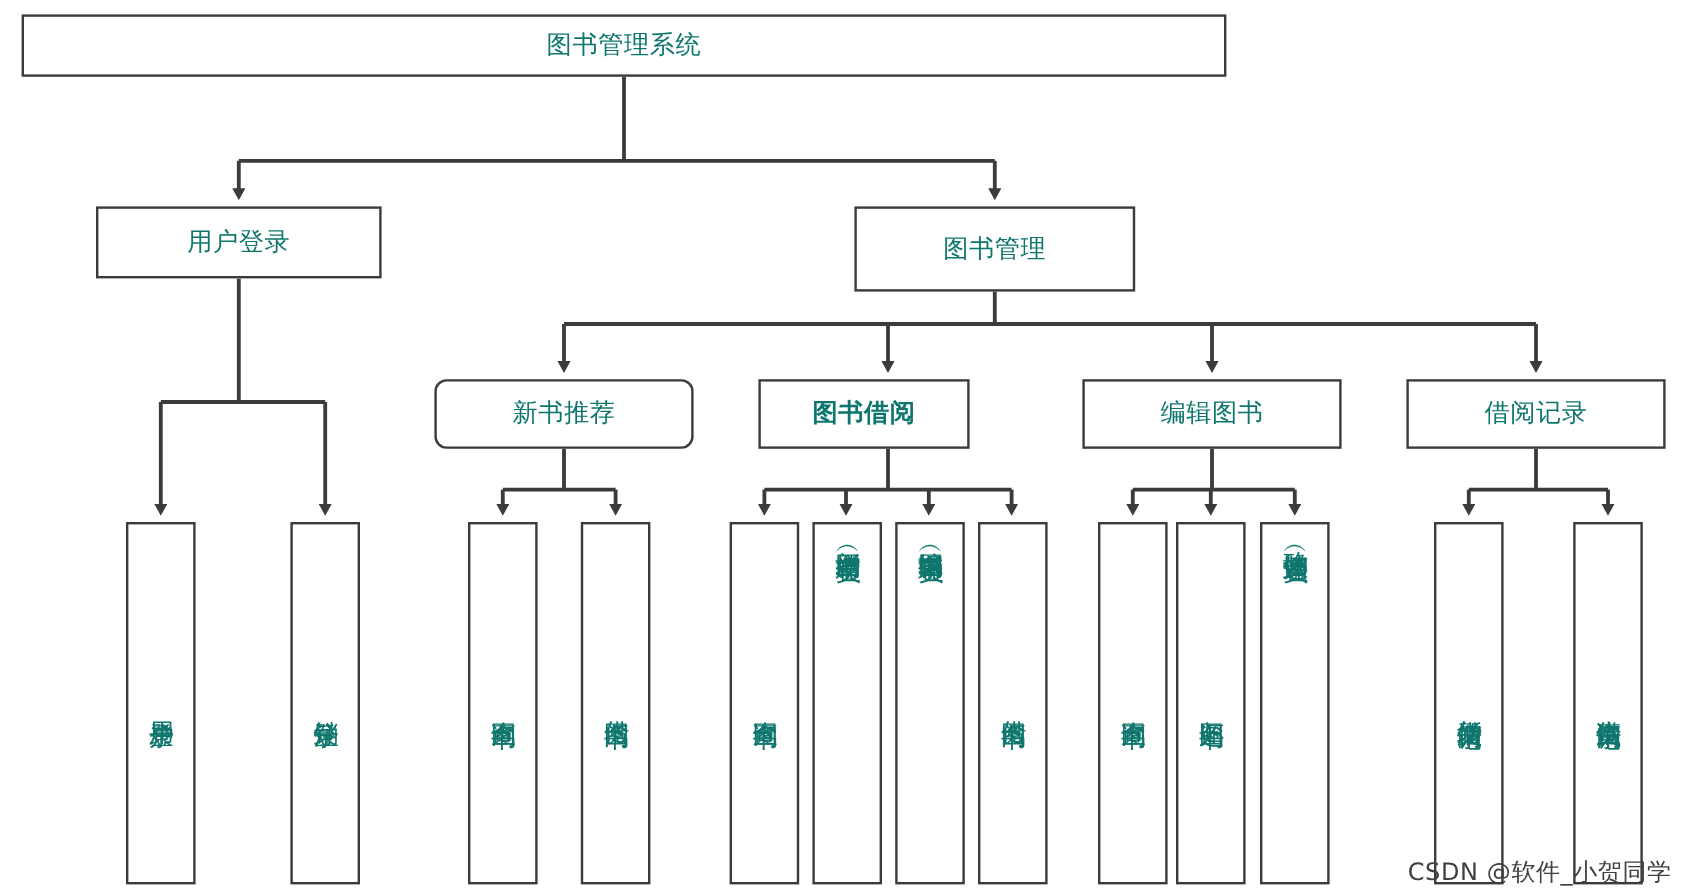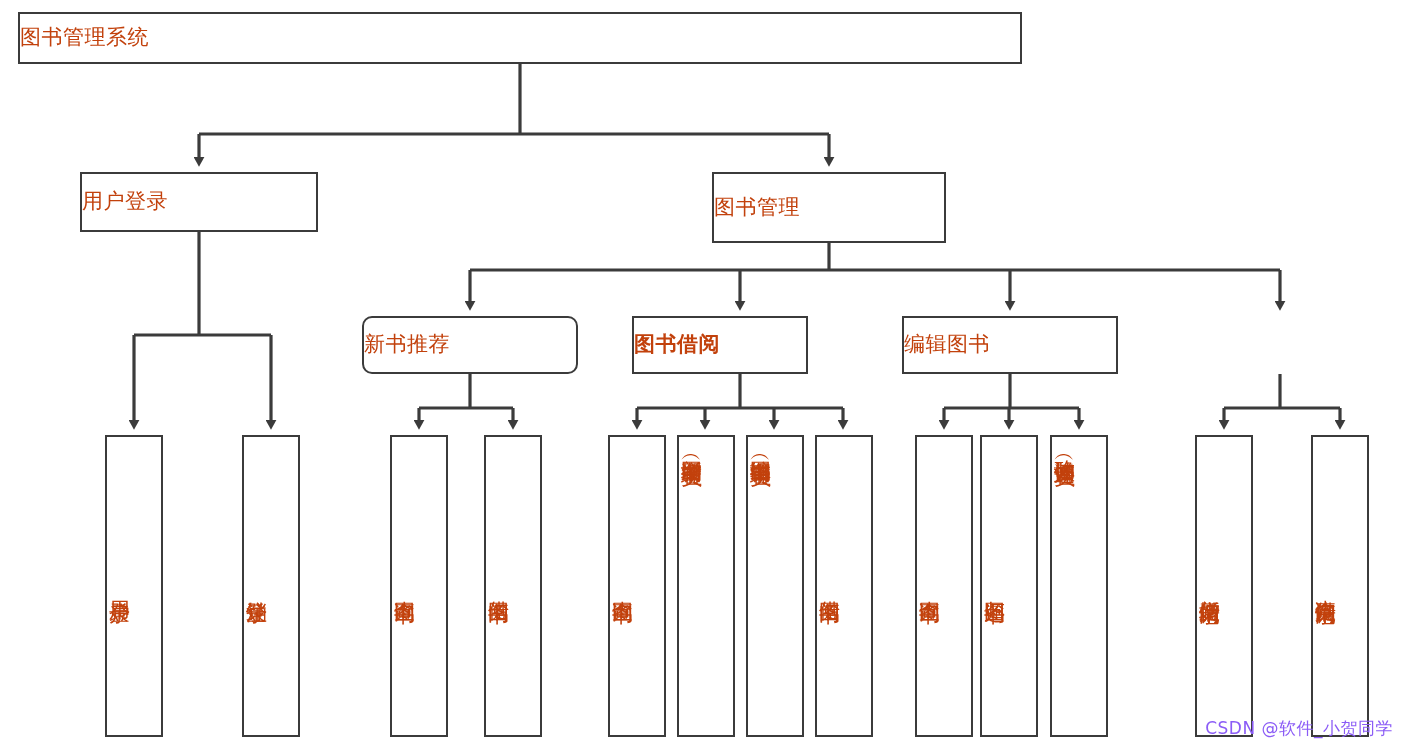--- a/index.html
+++ b/index.html
@@ -25,22 +25,22 @@
     height: 747px;
     pointer-events: none;
   }
   .node {
     position: absolute;
     box-sizing: border-box;
     background: #ffffff;
     border: 2.5px solid #3b3b3b;
     display: flex;
     align-items: center;
-    justify-content: flex-start;
-    color: #c2410c;
+    justify-content: center;
+    color: #0f766e;
   }
   .node.h {
     
     font-size: 21px;
     letter-spacing: 0.5px;
     line-height: 1.2;
   }
   .node.v {
     
     font-size: 21px;
@@ -60,22 +60,22 @@
     margin-top: auto;
     margin-bottom: auto;
   }
   .node.v.top {
     align-items: flex-start;
   }
   #watermark {
     position: absolute;
     right: 12px;
     bottom: 7px;
-    font-size: 17px;
-    color: #8b5cf6;
+    font-size: 20px;
+    color: #404040;
     letter-spacing: 0.5px;
     white-space: nowrap;
   }
 </style>
 </head>
 <body>
 
 <div id="canvas">
 
   <svg class="edges" viewBox="0 0 1405 747">
@@ -141,20 +141,23 @@
 
   <div class="node h" style="left:362px; top:316px; width:216px; height:58px;border-radius:10px;">
     <span>新书推荐</span>
   </div>
   <div class="node h" style="left:632px; top:316px; width:176px; height:58px;font-weight:bold;">
     <span>图书借阅</span>
   </div>
   <div class="node h" style="left:902px; top:316px; width:216px; height:58px;">
     <span>编辑图书</span>
   </div>
+  <div class="node h" style="left:1172px; top:316px; width:216px; height:58px;">
+    <span>借阅记录</span>
+  </div>
 
   <div class="node v center" style="left:105px; top:435px; width:58px; height:302px;">
     <span class="vtext">用户登录</span>
   </div>
   <div class="node v center" style="left:242px; top:435px; width:58px; height:302px;">
     <span class="vtext">注销登录</span>
   </div>
 
   <div class="node v center" style="left:390px; top:435px; width:58px; height:302px;">
     <span class="vtext">查询图书</span>

